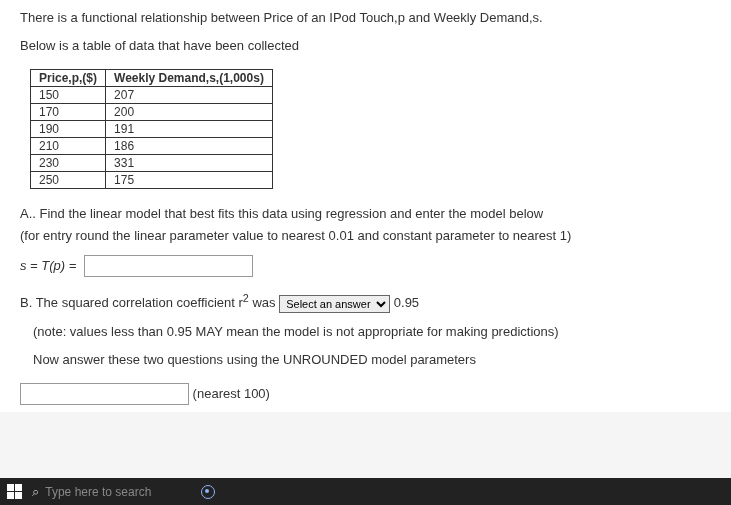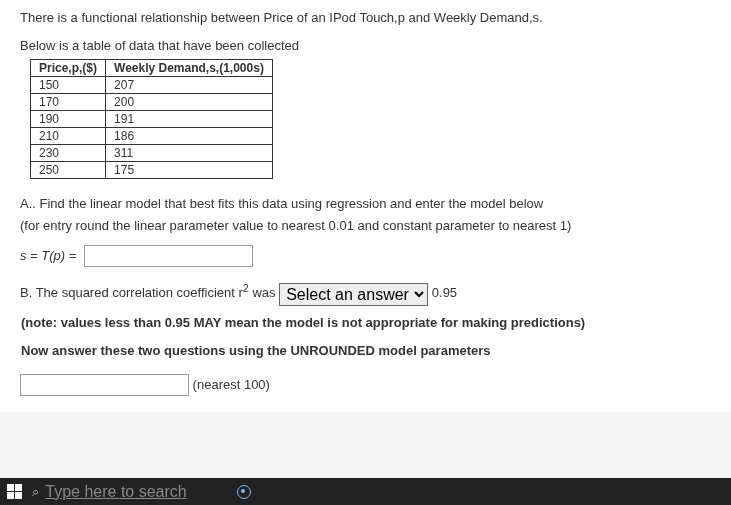--- a/index.html
+++ b/index.html
@@ -20,21 +20,21 @@
     .content {
       padding: 8px 20px;
       background: #fff;
       height: 412px;
     }
     .intro {
       margin-bottom: 10px;
       line-height: 1.5;
     }
     .table-caption {
-      margin-bottom: 6px;
+      margin-bottom: 16px;
     }
     table {
       border-collapse: collapse;
       margin-bottom: 14px;
       margin-left: 10px;
     }
     th, td {
       border: 1px solid #333;
       padding: 1px 8px;
       text-align: left;
@@ -57,27 +57,26 @@
       display: inline-block;
       vertical-align: middle;
       font-size: 12px;
     }
     .input-box-sm {
       min-width: 130px;
     }
     select {
       border: 1px solid #666;
       background: #eee;
-      font-size: 16px;
+      font-size: 11px;
       padding: 1px 2px;
       vertical-align: middle;
     }
     .note {
-      margin: 6px 1px;
-      font-weight: bold;
+      margin: 6px 13px;
     }
     .formula {
       font-style: italic;
       margin-right: 4px;
       text-align: right;
     }
     .taskbar {
       position: absolute;
       bottom: 0;
       left: 0;
@@ -102,22 +101,21 @@
       height: 7px;
       background: #fff;
       margin: 0.5px;
     }
     .search-icon {
       margin-right: 6px;
       font-size: 13px;
     }
     .search-text {
       color: #888;
-      font-size: 16px;
-      text-decoration: underline;
+      font-size: 12px;
     }
     .cortana {
       width: 14px;
       height: 14px;
       border: 1.5px solid #8ab4f8;
       border-radius: 50%;
       margin-left: 50px;
       position: relative;
     }
     .cortana::after {
@@ -157,21 +155,21 @@
       <tr>
           <td>190</td>
           <td>191</td>
         </tr>
       <tr>
           <td>210</td>
           <td>186</td>
         </tr>
       <tr>
           <td>230</td>
-          <td>311</td>
+          <td>331</td>
         </tr>
       <tr>
           <td>250</td>
           <td>175</td>
         </tr>
     </tbody>
   </table>
 
   <div class="section">
     <p>A.. Find the linear model that best fits this data using regression and enter the model below</p>

